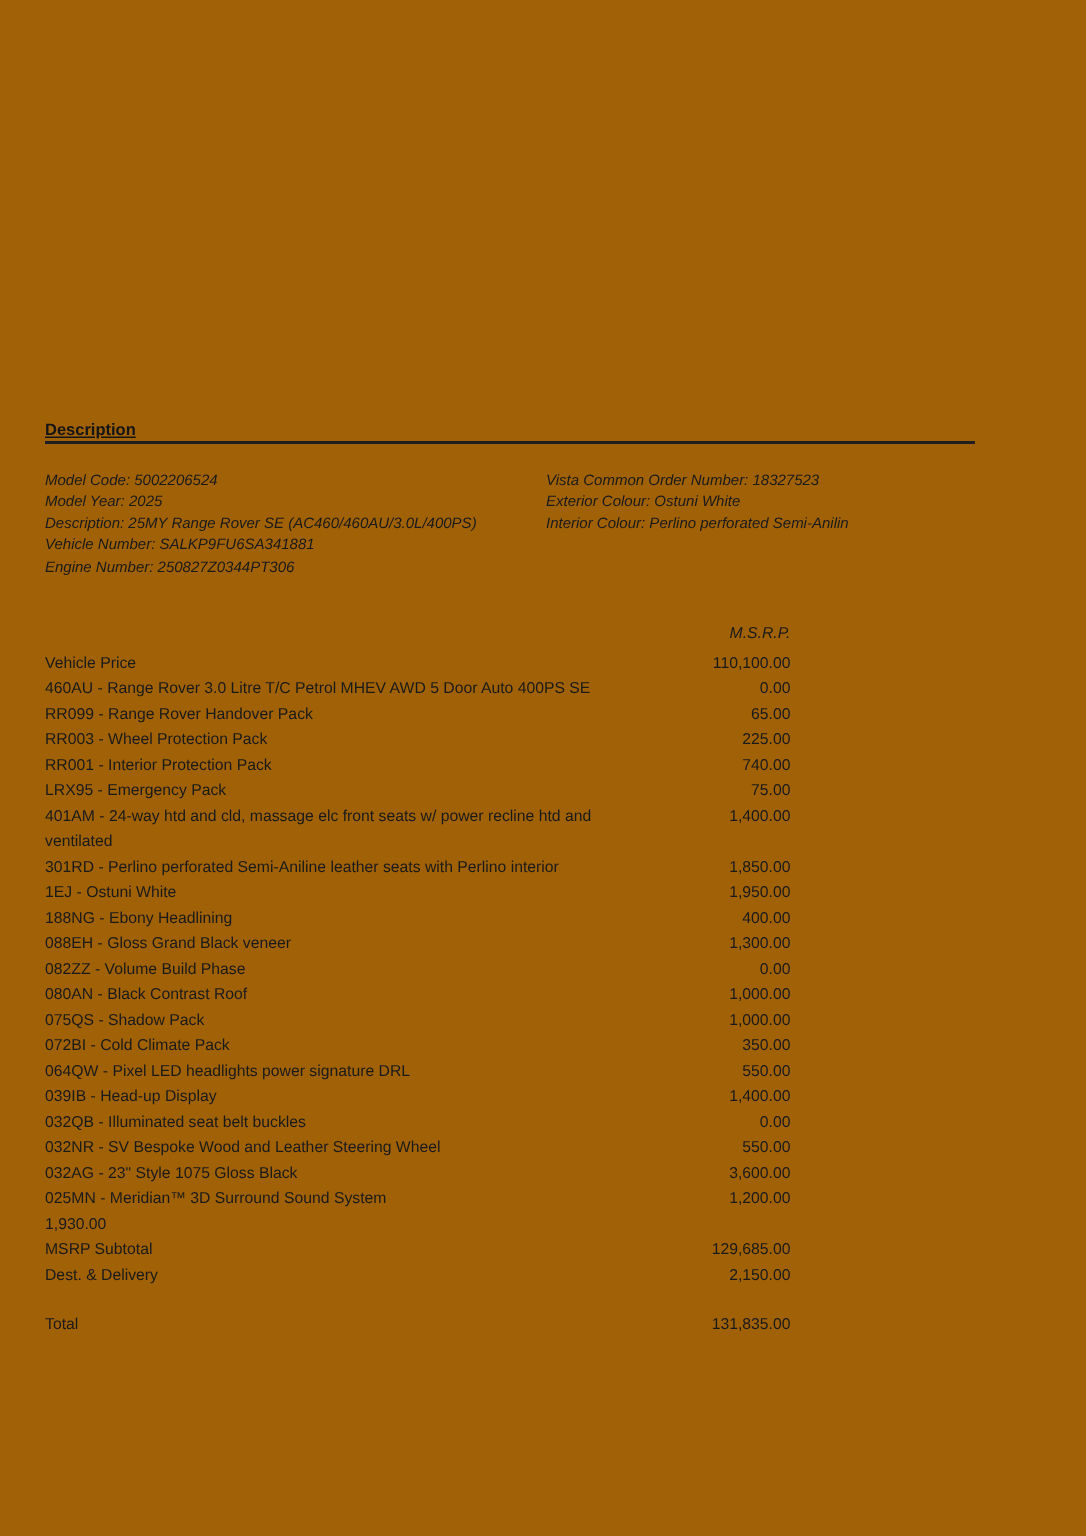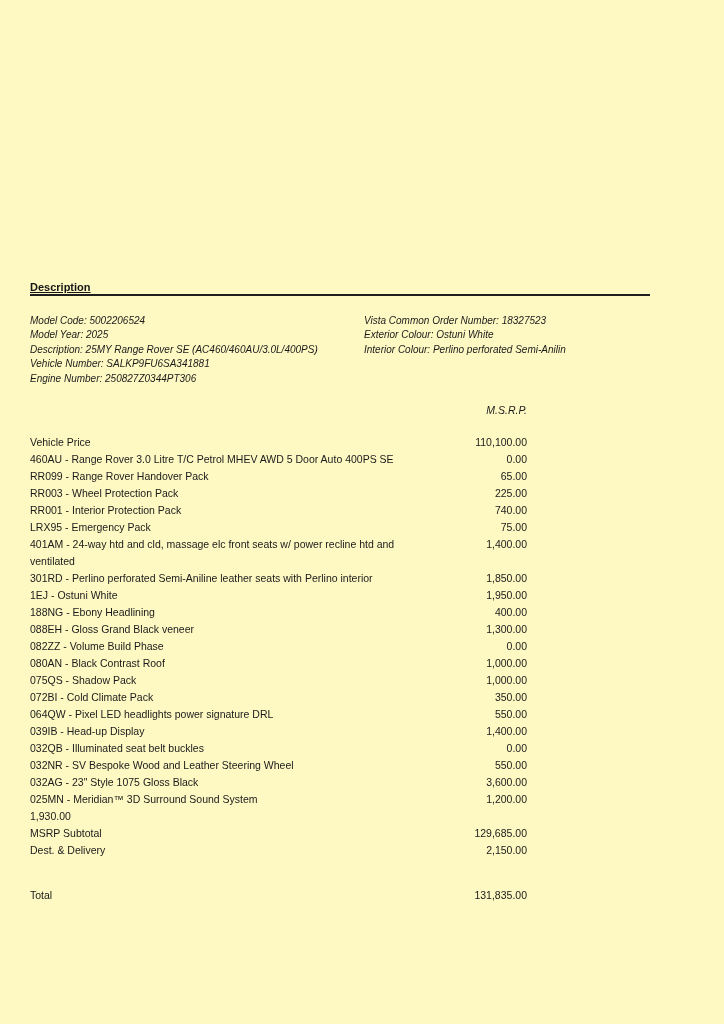--- a/index.html
+++ b/index.html
@@ -4,21 +4,21 @@
 <style>
   html, body {
     margin: 0;
     padding: 0;
     background: #ffffff;
   }
   .page {
     position: relative;
     width: 724px;
     height: 1024px;
-    background: #fef9c3;
+    background: #a16207;
     font-family: "Liberation Sans", sans-serif;
     color: #1a1a1a;
     overflow: hidden;
   }
   
   .section-header {
     position: absolute;
     left: 30px;
     top: 280px;
     width: 620px;
@@ -41,21 +41,21 @@
     font-style: italic;
     line-height: 14.4px;
     white-space: nowrap;
   }
   .info-left  { left: 30px; }
   .info-right { left: 364px; }
   
   .msrp-header {
     position: absolute;
     left: 30px;
-    top: 404px;
+    top: 416px;
     width: 497px;
     text-align: right;
     font-size: 10.5px;
     font-style: italic;
   }
   
   .items-block {
     position: absolute;
     left: 30px;
     top: 434px;
@@ -70,21 +70,21 @@
   }
   .item-label {
     white-space: pre-line;
     max-width: 392px;
   }
   .item-value {
     text-align: left;
     white-space: nowrap;
   }
   .total-row {
-    margin-top: 28px;
+    margin-top: 16px;
   }
 </style>
 </head>
 <body>
 
 <div class="page">
 
   <div class="section-header">
     <span class="section-title">Description</span>
   </div>

